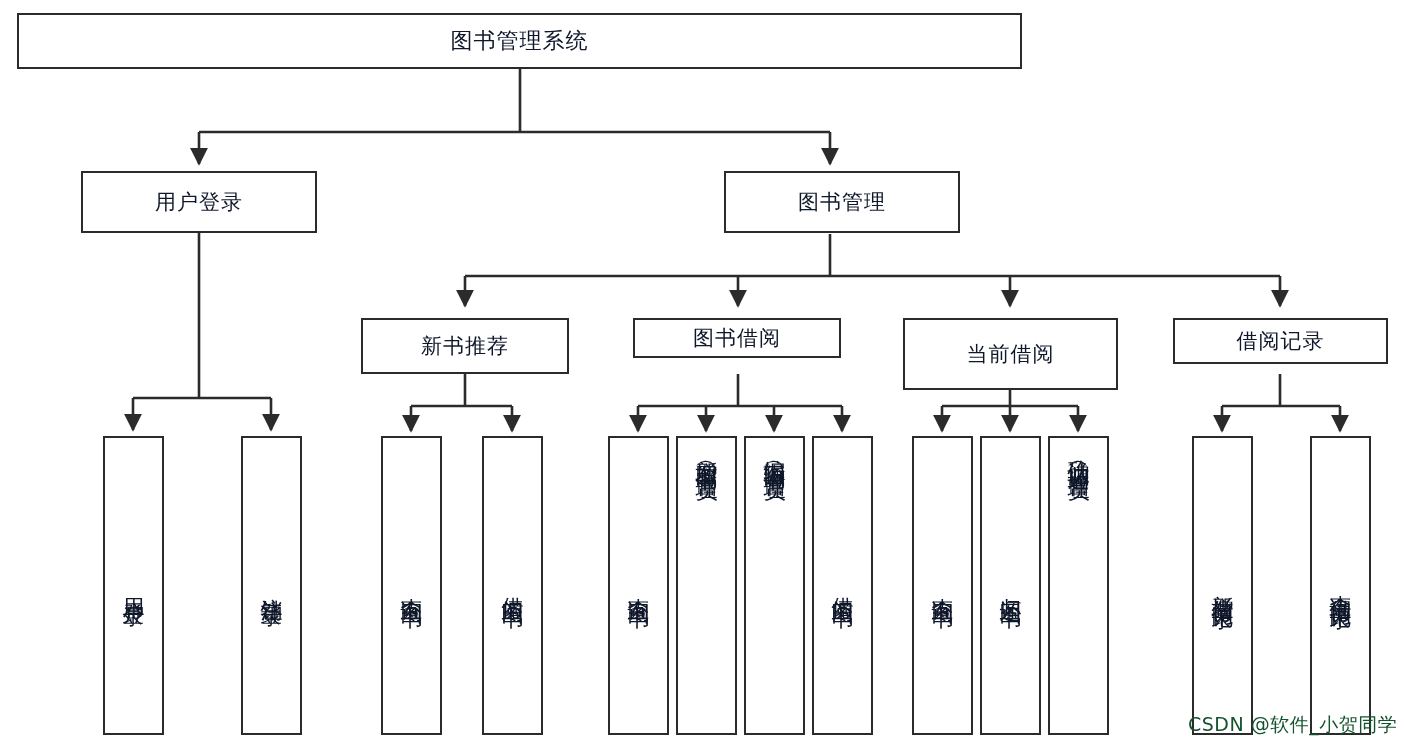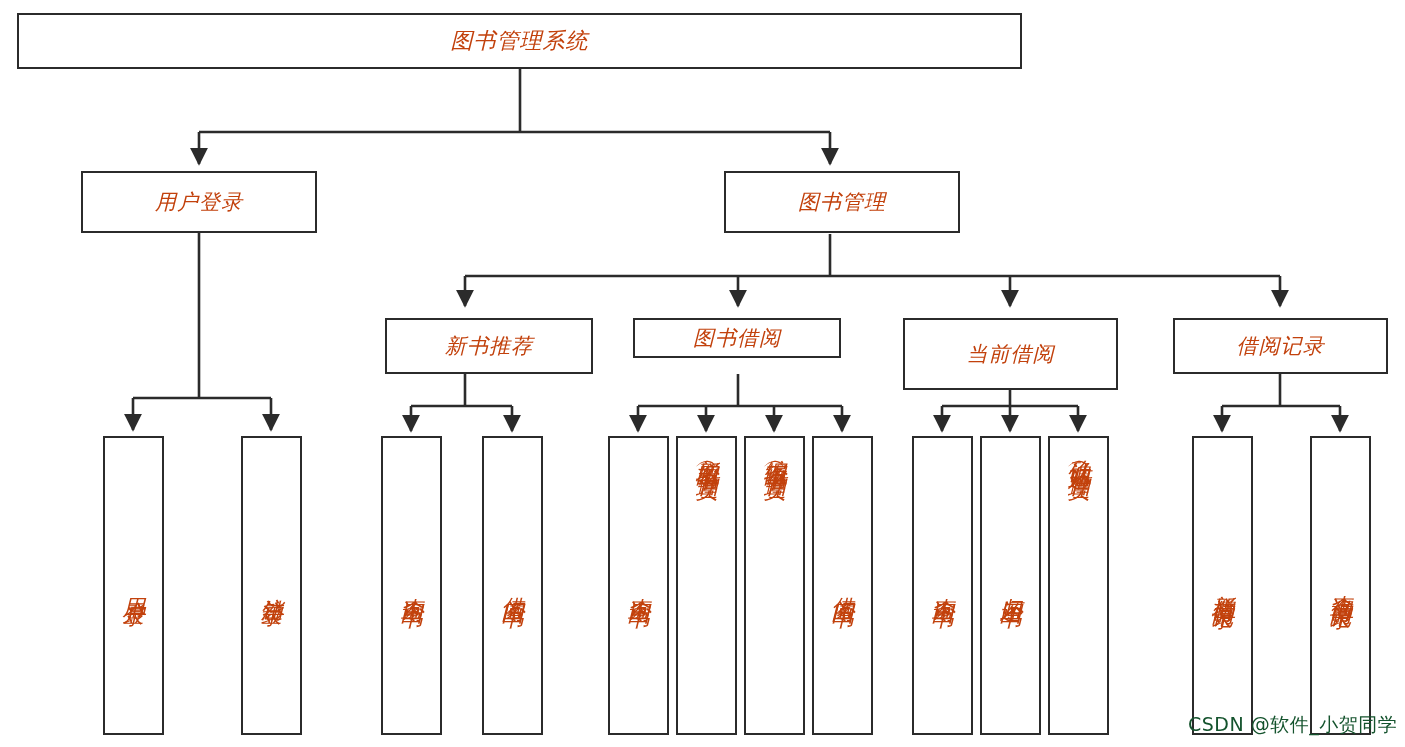--- a/index.html
+++ b/index.html
@@ -24,30 +24,29 @@
     top: 0;
     width: 1405px;
     height: 747px;
     pointer-events: none;
   }
   .node {
     position: absolute;
     box-sizing: border-box;
     border: 2px solid #2b2b2b;
     background: #ffffff;
-    color: #c2410c;
+    color: #0f172a;
     display: flex;
     align-items: center;
     justify-content: center;
     text-align: left;
     font-size: 21px;
     line-height: 1.15;
     letter-spacing: 1px;
     white-space: nowrap;
-    font-style: italic;
   }
   .node.root {
     font-size: 22px;
   }
   
   .node.vertical {
     writing-mode: vertical-rl;
     text-orientation: upright;
     align-items: center;
     justify-content: center;
@@ -124,24 +123,24 @@
       <path d="M 1222 406 L 1222 431" marker-end="url(#arrow)"></path>
       <path d="M 1340 406 L 1340 431" marker-end="url(#arrow)"></path>
     </g>
   </svg>
 
   <div class="node root" style="left:17px; top:13px; width:1005px; height:56px;">图书管理系统</div>
 
   <div class="node" style="left:81px; top:171px; width:236px; height:62px;">用户登录</div>
   <div class="node" style="left:712px; top:171px; width:236px; height:62px;margin-left:12px;">图书管理</div>
 
-  <div class="node" style="left:361px; top:318px; width:208px; height:56px;margin-left:24px;">新书推荐</div>
+  <div class="node" style="left:361px; top:318px; width:208px; height:56px;">新书推荐</div>
   <div class="node" style="left:633px; top:318px; width:208px; height:40px;">图书借阅</div>
   <div class="node" style="left:903px; top:318px; width:215px; height:72px;">当前借阅</div>
-  <div class="node" style="left:1173px; top:318px; width:215px; height:56px;">借阅记录</div>
+  <div class="node" style="left:1173px; top:318px; width:215px; height:46px;">借阅记录</div>
 
   <div class="node vertical" style="left:103px; top:436px; width:61px; height:299px;">用户登录</div>
   <div class="node vertical" style="left:241px; top:436px; width:61px; height:299px;">注销登录</div>
 
   <div class="node vertical" style="left:381px; top:436px; width:61px; height:299px;">查询图书</div>
   <div class="node vertical" style="left:482px; top:436px; width:61px; height:299px;">借阅图书</div>
 
   <div class="node vertical" style="left:608px; top:436px; width:61px; height:299px;">查询图书</div>
   <div class="node vertical top-aligned" style="left:676px; top:436px; width:61px; height:299px;">新增图书（管理员）</div>
   <div class="node vertical top-aligned" style="left:744px; top:436px; width:61px; height:299px;">编辑图书（管理员）</div>

